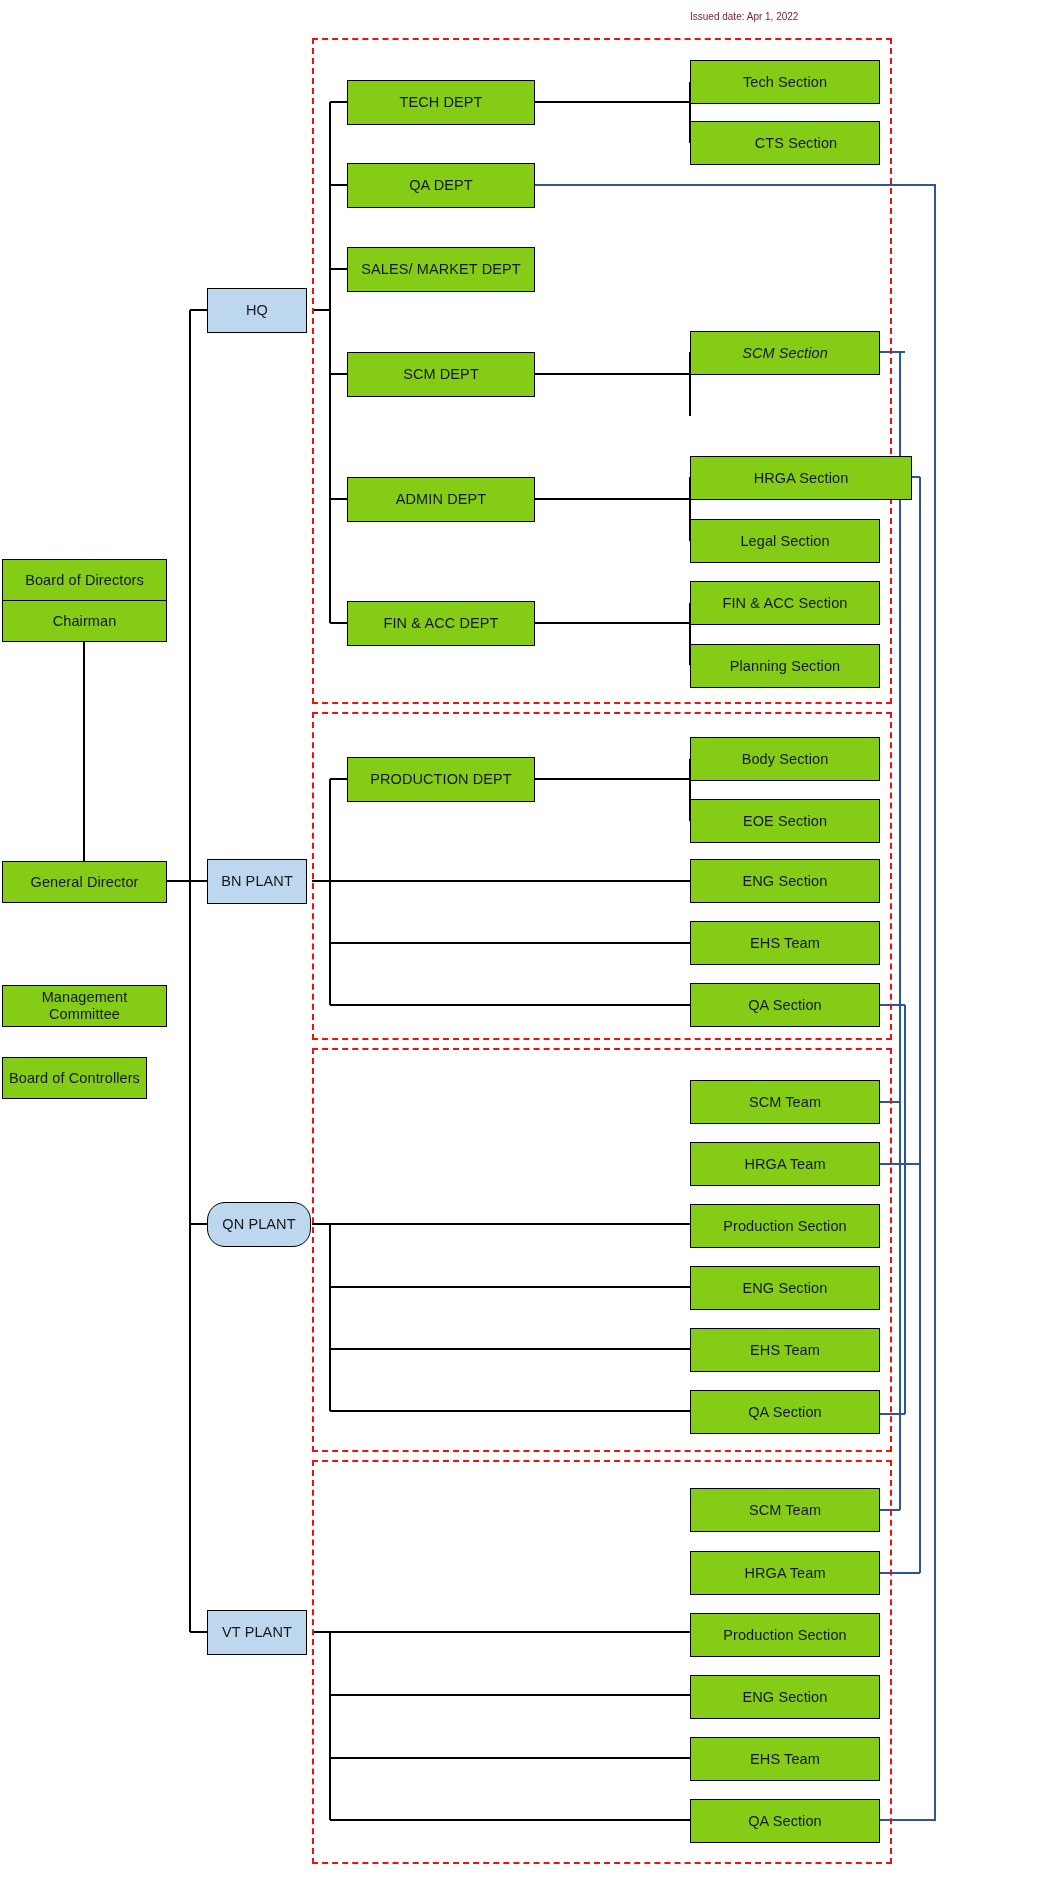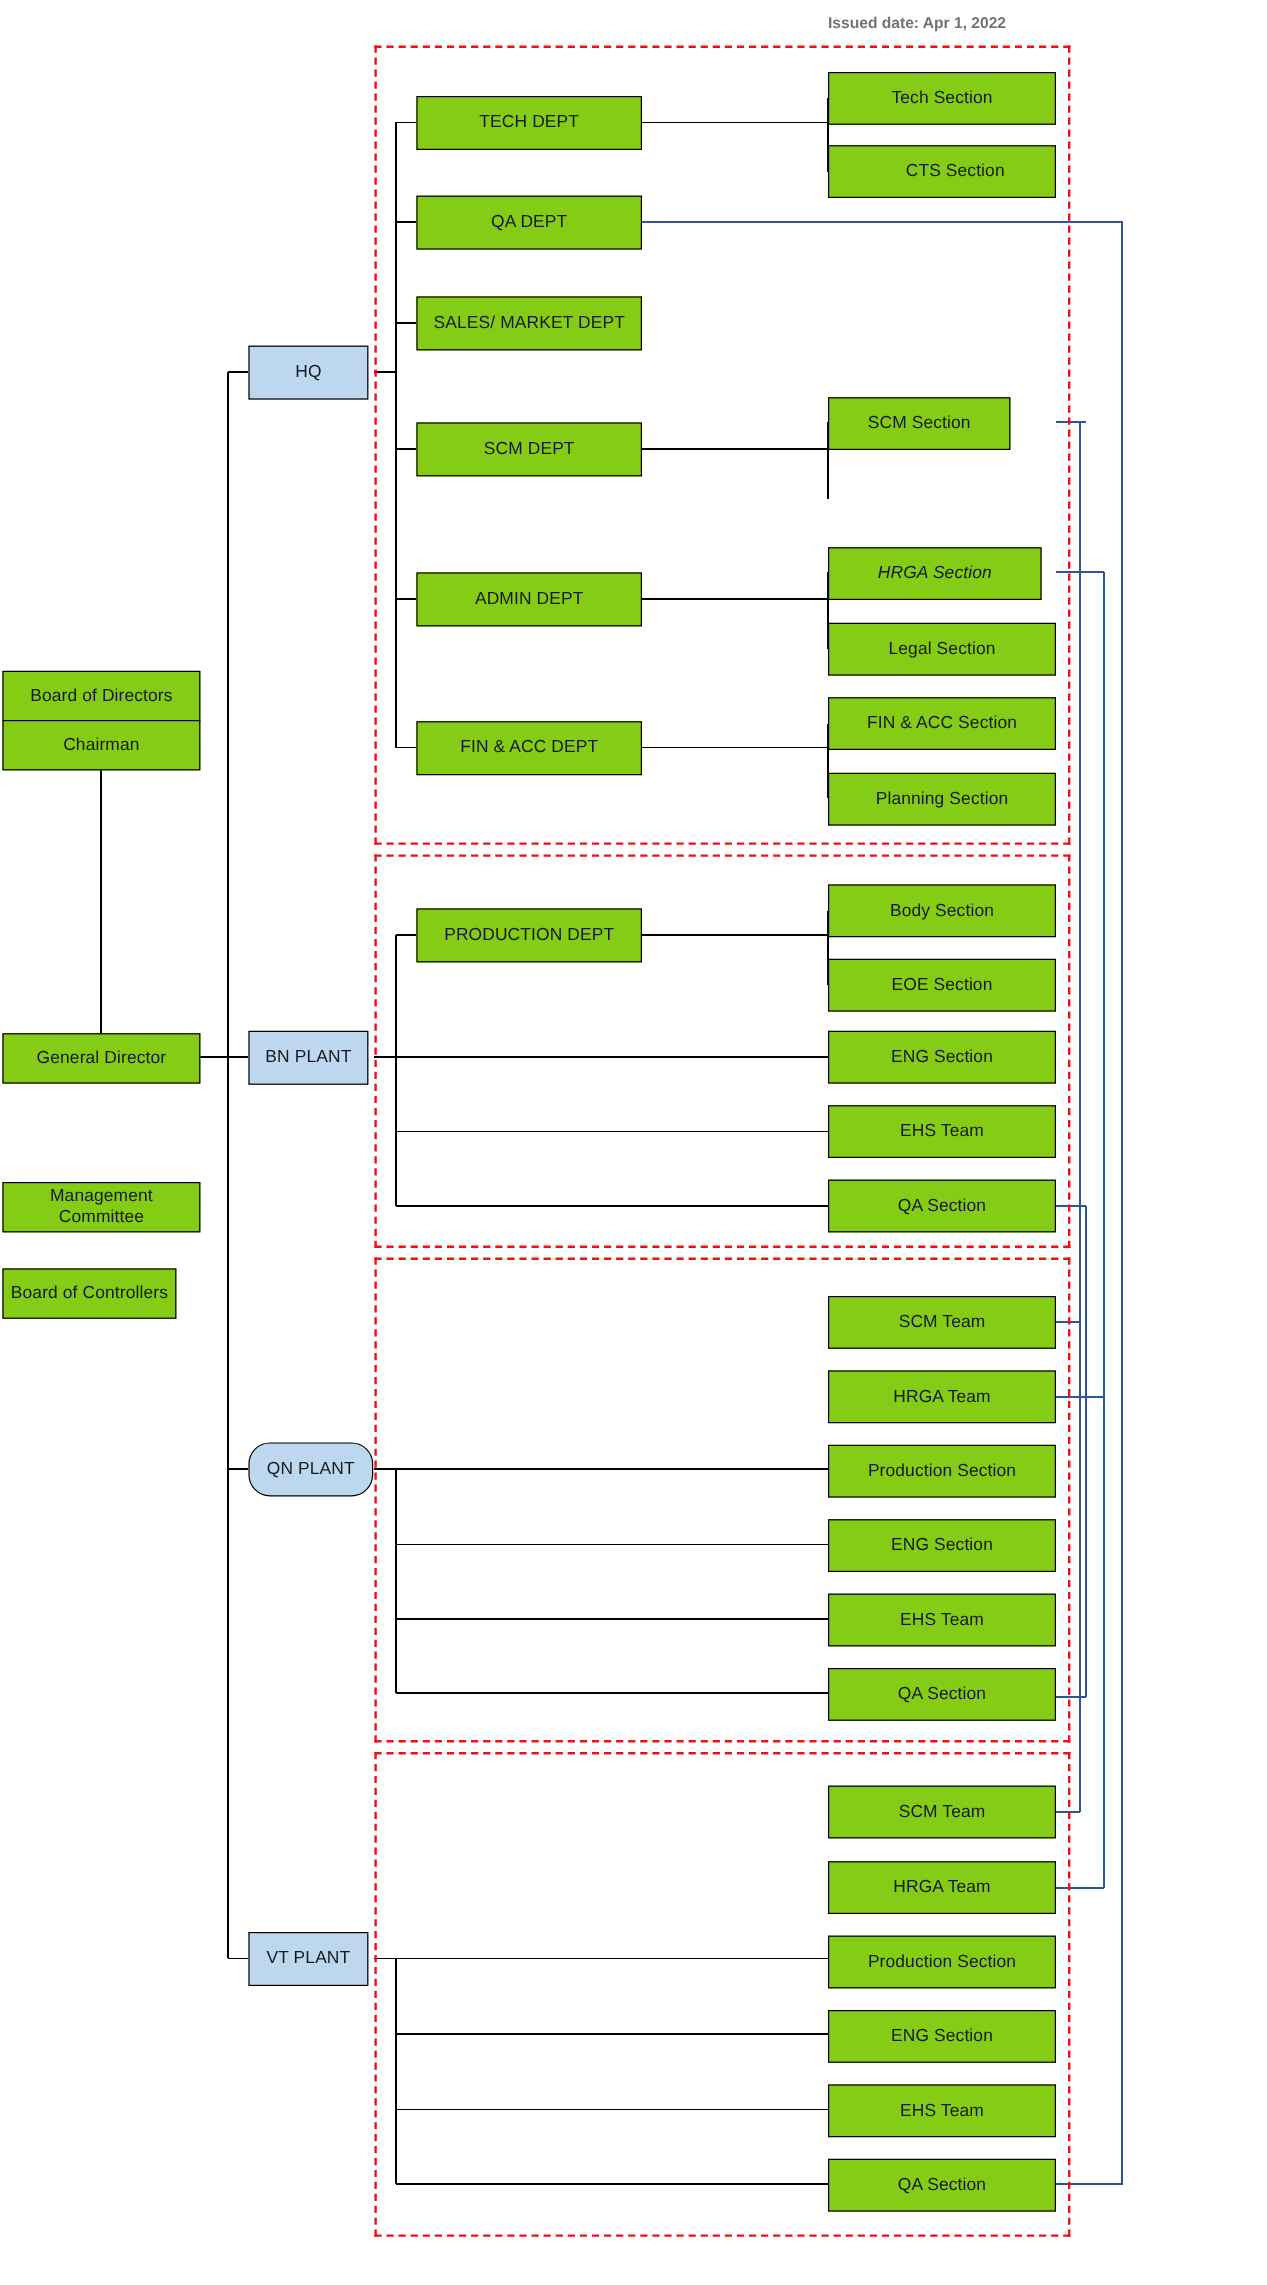--- a/index.html
+++ b/index.html
@@ -44,23 +44,23 @@
   }
   .node.blue {
     background: #bdd7ee;
     border: 1.4px solid #000000;
   }
   .node.left-stack {
     font-size: 14.5px;
   }
   .issued {
     position: absolute;
-    font-size: 13px;
-    font-weight: bold;
-    color: #737373;
+    font-size: 10px;
+    font-weight: normal;
+    color: #7f1d1d;
     white-space: nowrap;
     z-index: 4;
   }
   .redbox {
     position: absolute;
     box-sizing: border-box;
     border: 2.2px dashed #ee1111;
     background: transparent;
     z-index: 1;
     pointer-events: none;
@@ -176,22 +176,22 @@
 
   <div class="node" style="left:347px; top:80px; width:188px; height:45px;">TECH DEPT</div>
   <div class="node" style="left:347px; top:163px; width:188px; height:45px;">QA DEPT</div>
   <div class="node" style="left:347px; top:247px; width:188px; height:45px;">SALES/ MARKET DEPT</div>
   <div class="node" style="left:347px; top:352px; width:188px; height:45px;">SCM DEPT</div>
   <div class="node" style="left:347px; top:477px; width:188px; height:45px;">ADMIN DEPT</div>
   <div class="node" style="left:347px; top:601px; width:188px; height:45px;">FIN &amp; ACC DEPT</div>
 
   <div class="node" style="left:690px; top:60px; width:190px; height:44px;">Tech Section</div>
   <div class="node" style="left:690px; top:121px; width:190px; height:44px;padding-left:26px;">CTS Section</div>
-  <div class="node" style="left:690px; top:331px; width:152px; height:44px;">SCM Section</div>
-  <div class="node" style="left:690px; top:456px; width:178px; height:44px;font-style:italic;">HRGA Section</div>
+  <div class="node" style="left:690px; top:331px; width:190px; height:44px;font-style:italic;">SCM Section</div>
+  <div class="node" style="left:690px; top:456px; width:222px; height:44px;">HRGA Section</div>
   <div class="node" style="left:690px; top:519px; width:190px; height:44px;">Legal Section</div>
   <div class="node" style="left:690px; top:581px; width:190px; height:44px;">FIN &amp; ACC Section</div>
   <div class="node" style="left:690px; top:644px; width:190px; height:44px;">Planning Section</div>
 
   <div class="node" style="left:347px; top:757px; width:188px; height:45px;">PRODUCTION DEPT</div>
 
   <div class="node" style="left:690px; top:737px; width:190px; height:44px;">Body Section</div>
   <div class="node" style="left:690px; top:799px; width:190px; height:44px;">EOE Section</div>
   <div class="node" style="left:690px; top:859px; width:190px; height:44px;">ENG Section</div>
   <div class="node" style="left:690px; top:921px; width:190px; height:44px;">EHS Team</div>

